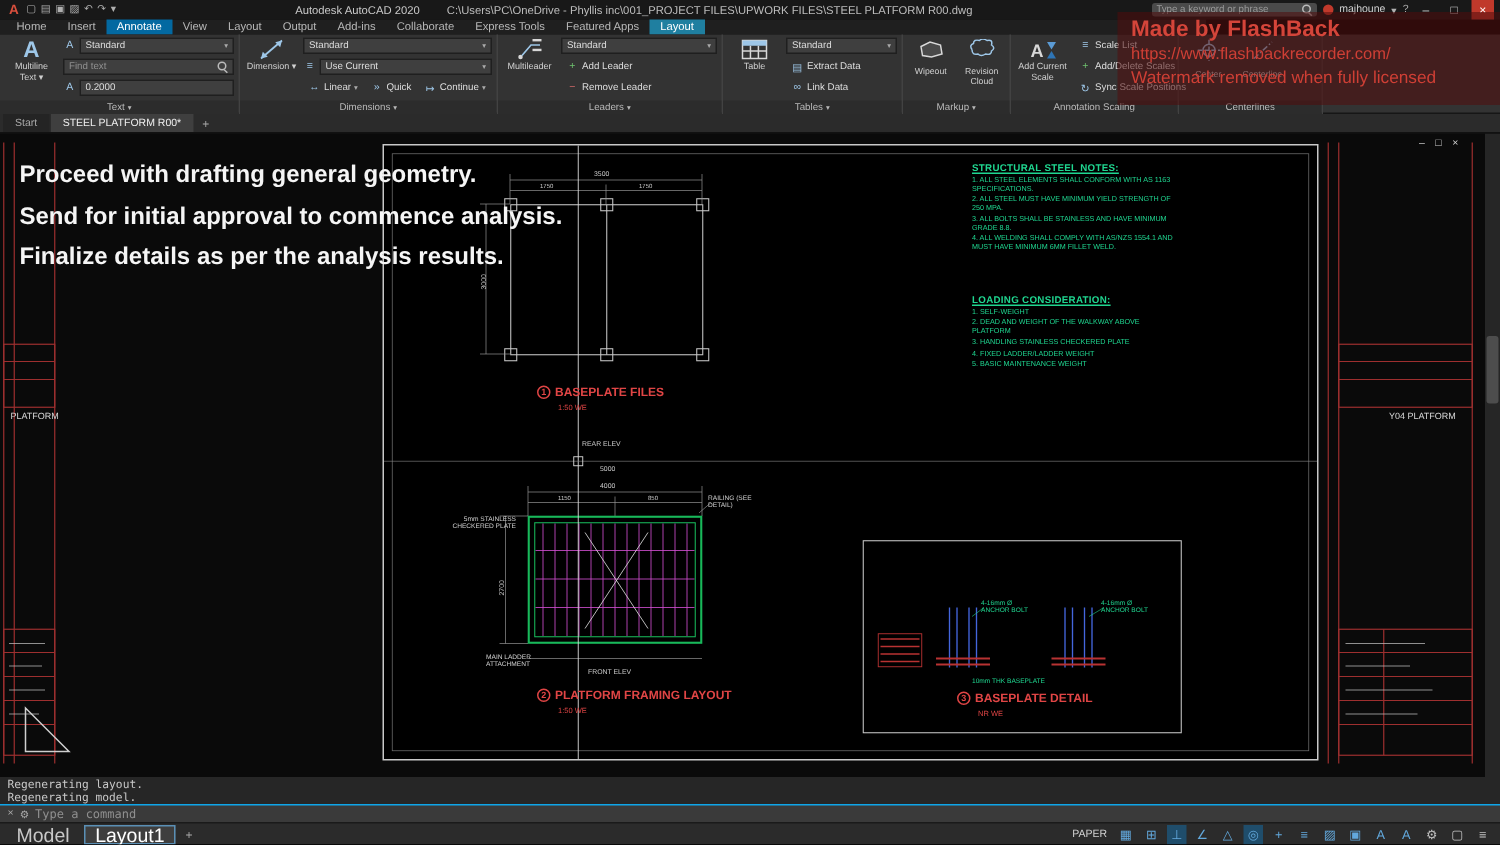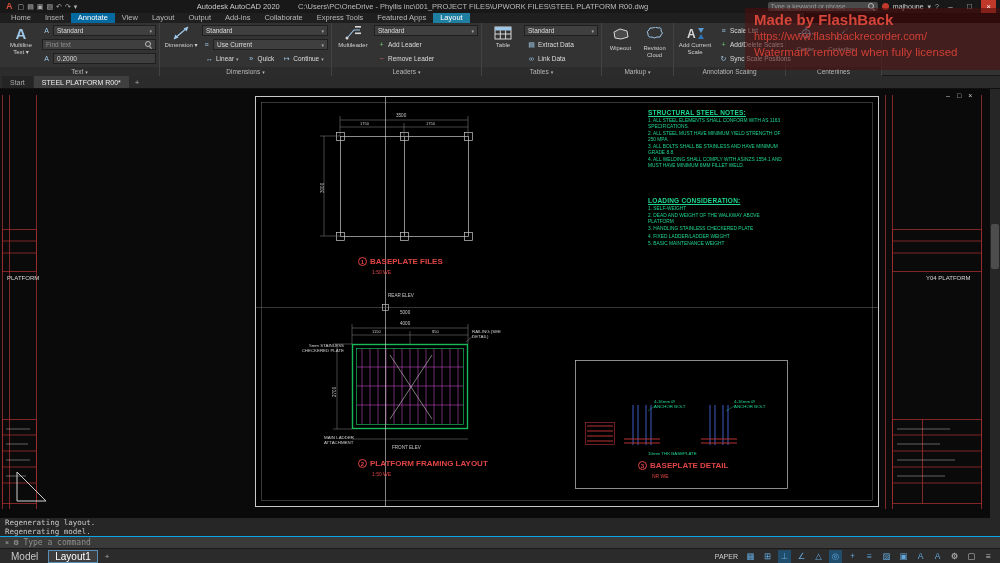--- a/index.html
+++ b/index.html
@@ -93,21 +93,21 @@
   .cmd-history { height:18px; padding:1px 5px; background:#262626; font-family:"DejaVu Sans Mono", monospace;
     font-size:7.5px; line-height:8.5px; color:#c8c8c8; }
   .cmd-input-row { height:12px; background:#3a3a3a; border-top:1px solid #0ea5e9; display:flex; align-items:center; gap:4px; padding:0 5px; }
   .cmdi { font-size:7px; color:#a8a8a8; }
   .cmd-input { flex:1; background:transparent; border:none; outline:none; font-family:"DejaVu Sans Mono", monospace; font-size:8px; color:#ddd; }
   .cmd-input::placeholder { color:#8f8f8f; }
 
   
   .statusbar { position:absolute; top:548px; left:0; width:1000px; height:15px; background:#2b2b2b;
     border-top:1px solid #1a1a1a; display:flex; align-items:center; gap:4px; padding:0 5px; }
-  .sb-tab { font-size:10px; color:#c8c8c8; padding:0 6px; line-height:13px; }
+  .sb-tab { font-size:13px; color:#c8c8c8; padding:0 6px; line-height:13px; }
   .sb-tab.active { background:#3e3e3e; color:#fff; border:1px solid #5a8fb5; line-height:11px; }
   .sb-plus { font-size:8px; color:#a8a8a8; padding:0 3px; }
   .sb-spacer { flex:1; }
   .sb-paper { font-size:7px; color:#d0d0d0; margin-right:2px; }
   .sbi { font-size:8.5px; color:#62a8dc; width:13px; text-align:center; line-height:13px; }
   .sbi.on { background:#1f4d6b; }
   .sbi.gray { color:#c0c0c0; }
 
   
   .watermark { position:absolute; top:8px; left:745px; right:0; height:62px; background:rgba(80,12,12,0.55);
@@ -574,20 +574,25 @@
           <line x1="726" y1="322" x2="736" y2="316"></line>
       </g>
 
       <line x1="385.5" y1="8" x2="385.5" y2="417" stroke="#dcdcdc" stroke-width="0.6"></line>
       <line x1="256" y1="218.5" x2="878" y2="218.5" stroke="#8a8a8a" stroke-width="0.4"></line>
       <rect x="382.5" y="215.5" width="6" height="6" fill="none" stroke="#dcdcdc" stroke-width="0.6"></rect>
 
       <path d="M17 412 L46 412 L17 383 Z" fill="none" stroke="#cfcfcf" stroke-width="1"></path>
     </svg>
 
+    <div class="ovtext">
+      <div>Proceed with drafting general geometry.</div>
+      <div>Send for initial approval to commence analysis.</div>
+      <div>Finalize details as per the analysis results.</div>
+    </div>
 
     <span class="sheetname" style="left:7px; top:186px;">PLATFORM</span>
     <span class="sheetname" style="left:926px; top:186px;">Y04  PLATFORM</span>
 
     <div class="cad-label" style="left:358px; top:168px;">
       <span class="num">1</span>
       <span>BASEPLATE FILES</span>
     </div>
     <span class="cad-sub" style="left:372px; top:180px;">1:50  WE</span>
 

